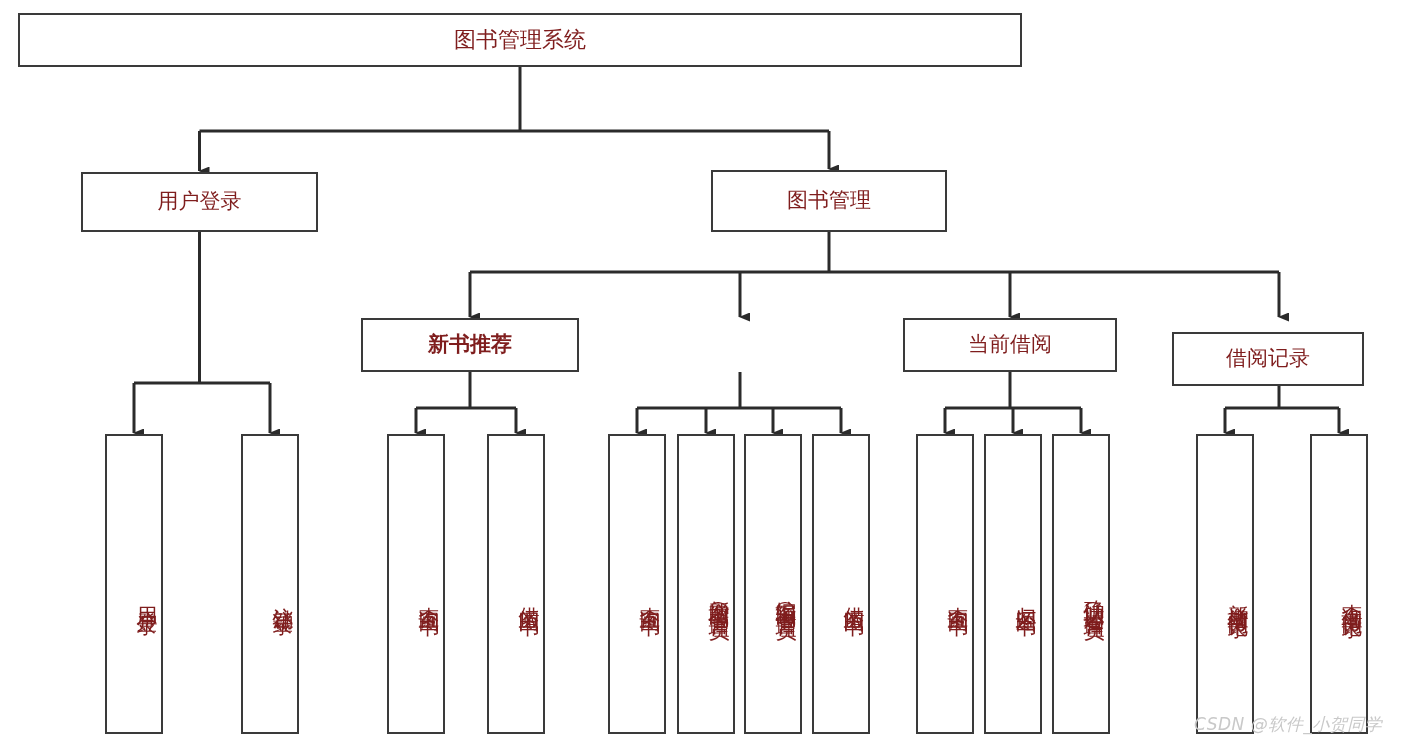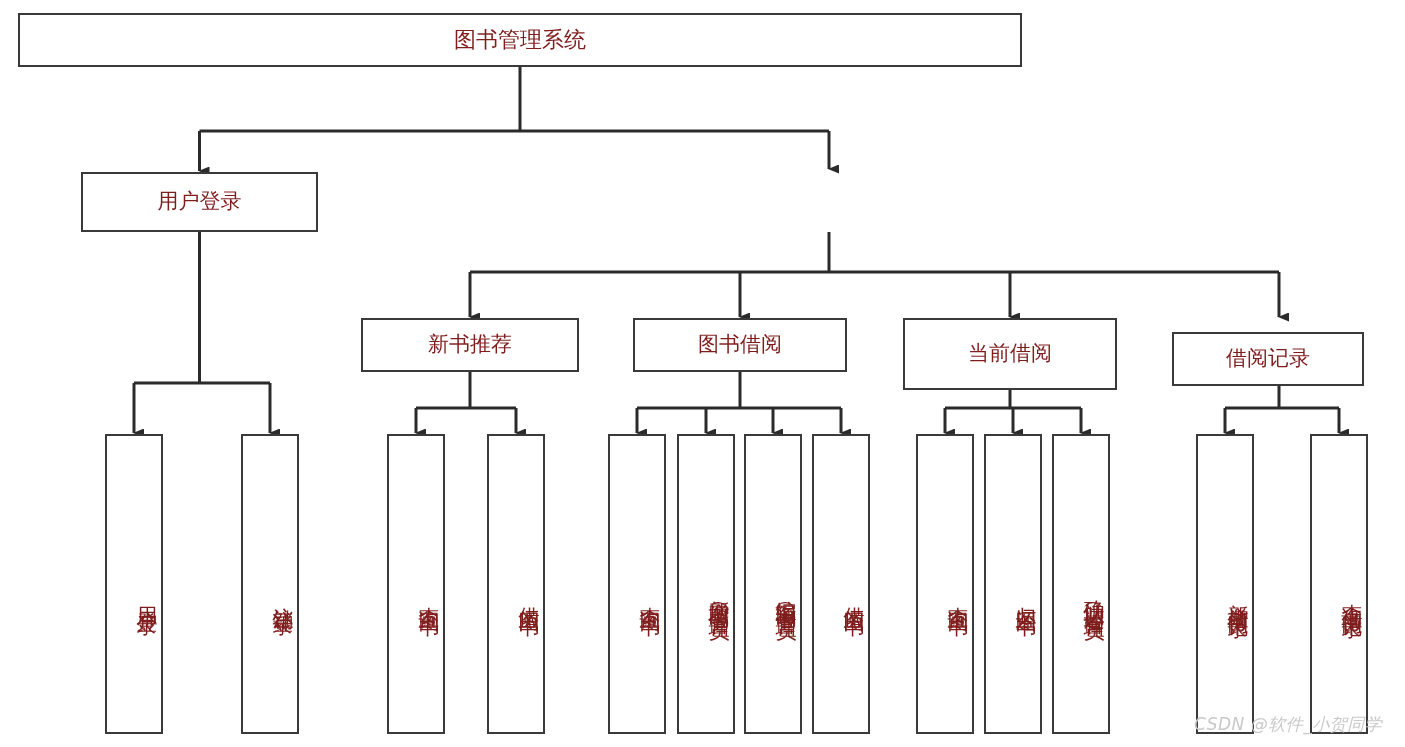--- a/index.html
+++ b/index.html
@@ -59,24 +59,24 @@
         <line x1="1279" y1="372" x2="1279" y2="408"></line>
         <line x1="1225" y1="408" x2="1339" y2="408"></line>
         <line x1="1225" y1="408" x2="1225" y2="433" marker-end="url(#arrowhead)"></line>
         <line x1="1339" y1="408" x2="1339" y2="433" marker-end="url(#arrowhead)"></line>
       </g>
   </svg>
 
   <div class="node root horiz" style="left: 18px; top: 13px; width: 1004px; height: 54px;">图书管理系统</div>
 
   <div class="node horiz" style="left: 81px; top: 172px; width: 237px; height: 60px;">用户登录</div>
+  <div class="node horiz" style="left: 711px; top: 170px; width: 236px; height: 62px;">图书管理</div>
 
-  <div class="node horiz" style="left: 361px; top: 318px; width: 218px; height: 54px;">新书推荐</div>
-  <div class="node horiz" style="left: 633px; top: 318px; width: 214px; height: 54px;">图书借阅</div>
-  <div class="node horiz" style="left: 903px; top: 318px; width: 214px; height: 72px;">当前借阅</div>
+  <div class="node horiz" style="left: 361px; top: 318px; width: 218px; height: 54px; font-weight: bold;">新书推荐</div>
+  <div class="node horiz" style="left: 903px; top: 318px; width: 214px; height: 54px;">当前借阅</div>
   <div class="node horiz" style="left: 1172px; top: 332px; width: 192px; height: 54px;">借阅记录</div>
 
   <div class="node vert" style="left: 105px; top: 434px; width: 58px; height: 300px;">用户登录</div>
   <div class="node vert" style="left: 241px; top: 434px; width: 58px; height: 300px;">注销登录</div>
 
   <div class="node vert" style="left: 387px; top: 434px; width: 58px; height: 300px;">查询图书</div>
   <div class="node vert" style="left: 487px; top: 434px; width: 58px; height: 300px;">借阅图书</div>
 
   <div class="node vert" style="left: 608px; top: 434px; width: 58px; height: 300px;">查询图书</div>
   <div class="node vert" style="left: 677px; top: 434px; width: 58px; height: 300px;">新增图书（管理员）</div>

